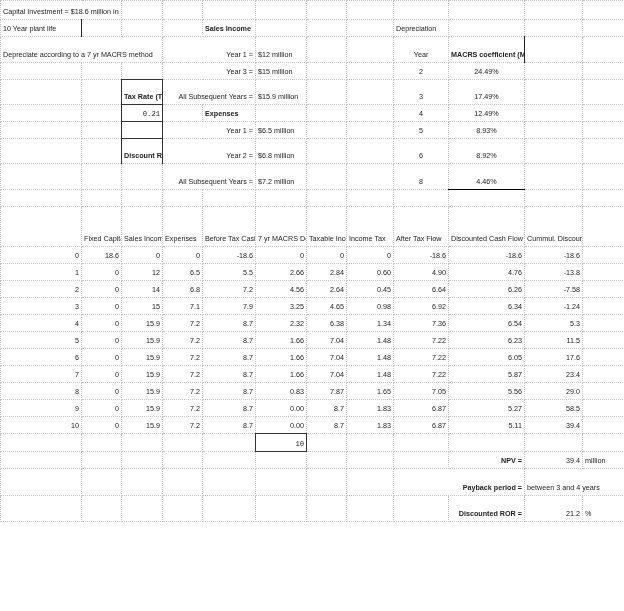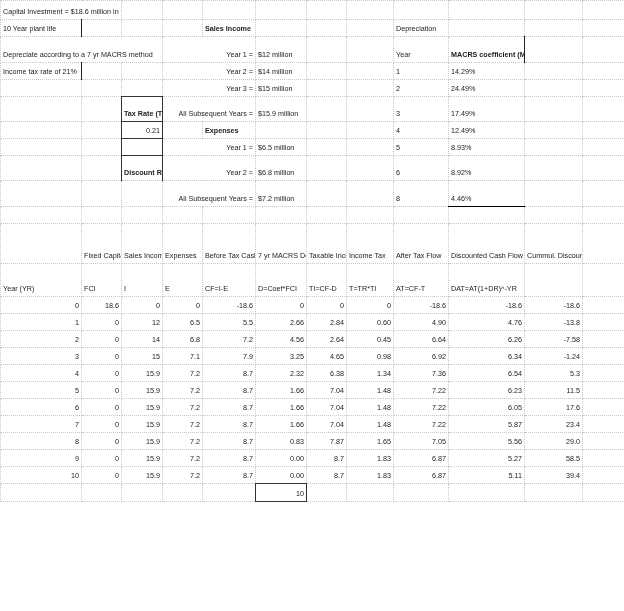--- a/index.html
+++ b/index.html
@@ -1,23 +1,23 @@
 <!DOCTYPE html>
 <html><head>
 <meta charset="utf-8">
 <style>
   html, body { margin:0; padding:0; background:#ffffff; }
   body { width:624px; height:611px; overflow:hidden; font-family:"Liberation Sans", sans-serif; font-size:7.2px; color:#222; }
   table.sheet { border-collapse:collapse; table-layout:fixed; width:624px; }
   table.sheet td { border:1px dotted #c8c8c8; padding:0 2px; overflow:hidden; white-space:nowrap; vertical-align:bottom; line-height:8.5px; padding-bottom:3px; }
   td.r { text-align:right; }
-  td.c { text-align:left; }
+  td.c { text-align:center; }
   td.b { font-weight:bold; }
   td.wrap { white-space:normal; }
-  td.box { border:1px solid #333 !important; }
+  td.box { border:1px solid #333 !important;font-family:Liberation Mono, monospace; }
   td.boxT { border-top:1px solid #333 !important; border-left:1px solid #333 !important; border-right:1px solid #333 !important; }
   td.rbar { border-right:1.5px solid #222 !important; }
   td.underline { border-bottom:1.5px solid #000 !important; }
   td.vtop { vertical-align:middle; }
 </style>
 </head>
 <body>
 
 <table class="sheet">
   <colgroup>
@@ -70,33 +70,20 @@
     <td colspan="2" class="r">Year 1 =</td>
     <td>$12 million</td>
     <td></td>
         <td></td>
     <td class="c">Year</td>
     <td class="c b wrap rbar">MACRS coefficient (MC)</td>
     <td></td>
         <td></td>
   </tr>
 
-  <tr style="height:17px">
-    <td class="rbar">Income tax rate of 21%</td>
-    <td></td>
-        <td></td>
-    <td colspan="2" class="r">Year 2 =</td>
-    <td>$14 million</td>
-    <td></td>
-        <td></td>
-    <td class="c">1</td>
-    <td class="c">14.29%</td>
-    <td></td>
-        <td></td>
-  </tr>
 
   <tr style="height:17px">
     <td></td>
         <td></td>
     <td></td>
     <td colspan="2" class="r">Year 3 =</td>
     <td>$15 million</td>
     <td></td>
         <td></td>
     <td class="c">2</td>
@@ -201,34 +188,20 @@
     <td class="wrap">Before Tax Cash Flow</td>
     <td class="wrap">7 yr MACRS Depreciation</td>
     <td class="wrap">Taxable Income</td>
     <td class="wrap">Income Tax</td>
     <td class="wrap">After Tax Flow</td>
     <td class="wrap">Discounted Cash Flow</td>
     <td class="wrap">Cummul. Discounted Cash Flow</td>
     <td></td>
   </tr>
 
-  <tr style="height:33px">
-    <td>Year (YR)</td>
-    <td>FCI</td>
-    <td>I</td>
-    <td>E</td>
-    <td>CF=I-E</td>
-    <td>D=Coef*FCI</td>
-    <td>TI=CF-D</td>
-    <td>T=TR*TI</td>
-    <td>AT=CF-T</td>
-    <td>DAT=AT(1+DR)^-YR</td>
-    <td></td>
-    <td></td>
-  </tr>
 
   <tr style="height:17px">
     <td class="r">0</td>
         <td class="r">18.6</td>
         <td class="r">0</td>
         <td class="r">0</td>
         <td class="r">-18.6</td>
         <td class="r">0</td>
         <td class="r">0</td>
         <td class="r">0</td>
@@ -386,16 +359,56 @@
     <td></td>
     <td class="r box">10</td>
     <td></td>
         <td></td>
     <td></td>
         <td></td>
     <td></td>
         <td></td>
   </tr>
 
-
-
+  <tr style="height:17px">
+    <td></td>
+        <td></td>
+    <td></td>
+        <td></td>
+    <td></td>
+        <td></td>
+    <td></td>
+        <td></td>
+    <td></td>
+    <td class="r b">NPV =</td>
+    <td class="r">39.4</td>
+    <td>million</td>
+  </tr>
+
+  <tr style="height:27px">
+    <td></td>
+        <td></td>
+    <td></td>
+        <td></td>
+    <td></td>
+        <td></td>
+    <td></td>
+        <td></td>
+    <td colspan="2" class="r b">Payback period =</td>
+    <td colspan="2">between 3 and 4 years</td>
+  </tr>
+
+  <tr style="height:26px">
+    <td></td>
+        <td></td>
+    <td></td>
+        <td></td>
+    <td></td>
+        <td></td>
+    <td></td>
+        <td></td>
+    <td></td>
+    <td class="r b">Discounted ROR =</td>
+    <td class="r">21.2</td>
+    <td>%</td>
+  </tr>
 </tbody>
   </table>
 
 </body></html>

